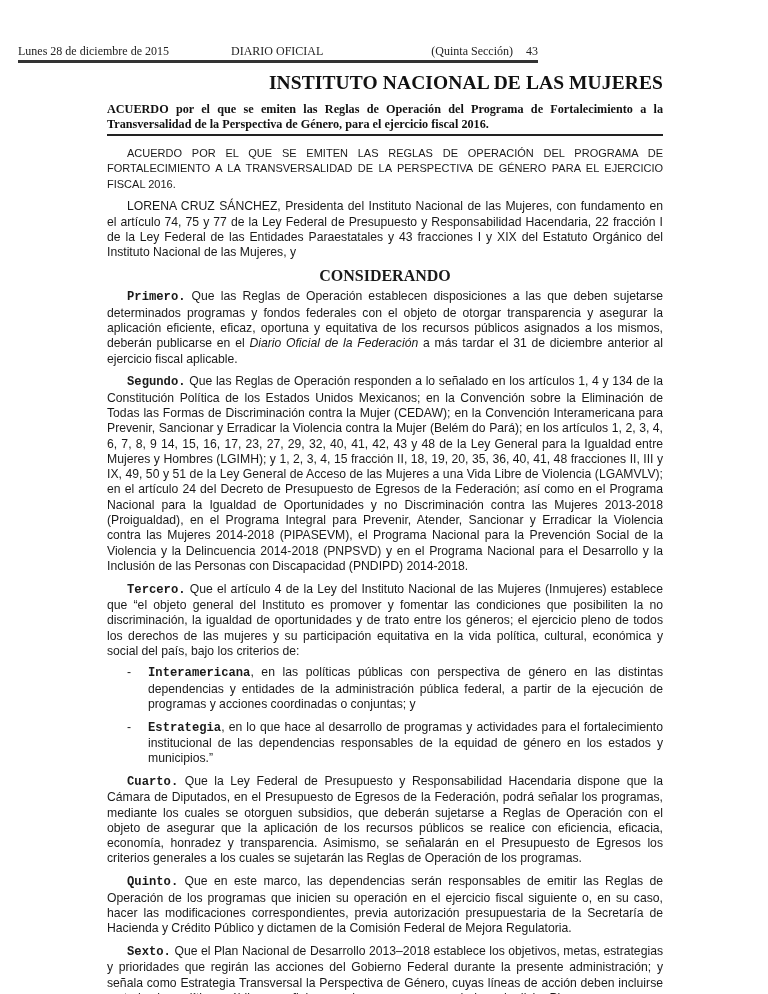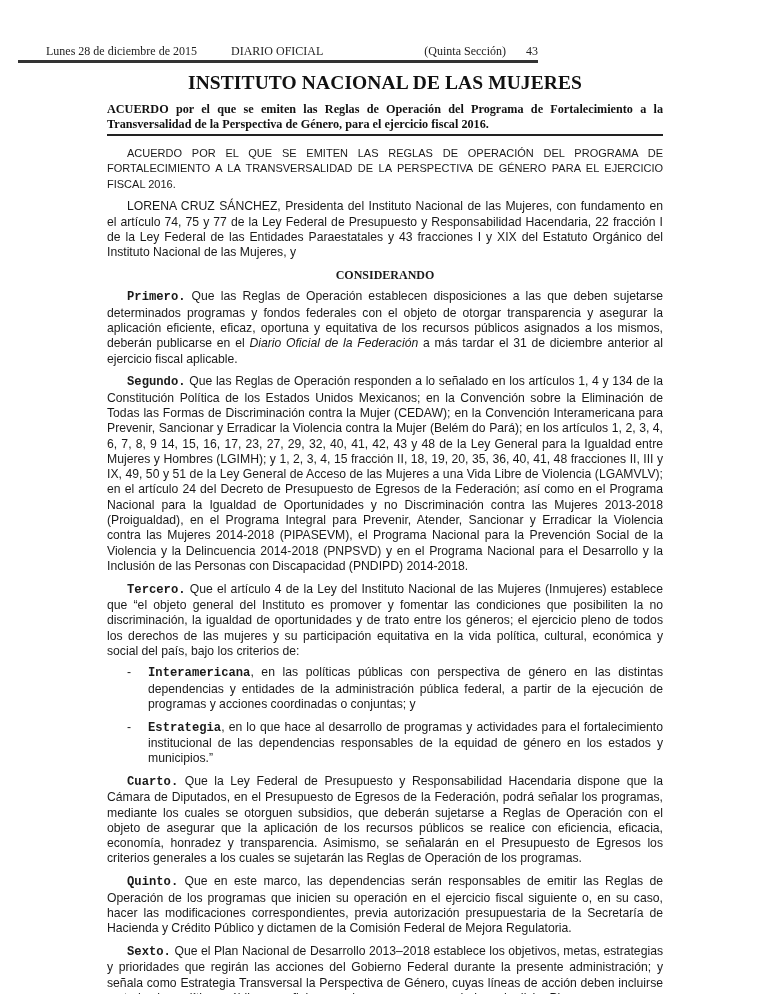--- a/index.html
+++ b/index.html
@@ -24,40 +24,40 @@
       position: absolute;
       left: 18px;
       top: 44px;
       width: 520px;
       height: 18px;
       font-family: "Liberation Serif", serif;
       font-size: 12px;
       color: #222;
     }
     .running-head span { position: absolute; top: 0; white-space: nowrap; }
-    .rh-date { left: 0; margin-left: 28px; }
+    .rh-date { left: 0; }
     .rh-title { left: 213px; }
-    .rh-section { right: 32px; margin-left: 45px; }
+    .rh-section { right: 25px; margin-left: 45px; }
     .rh-page { right: 0; }
     .rh-rule {
       position: absolute;
       left: 18px;
       top: 60px;
       width: 520px;
       height: 3px;
       border-top: 1px solid #333;
       border-bottom: 2px solid #333;
       box-sizing: border-box;
     }
     .org-title {
       position: absolute;
       left: 0;
       top: 72px;
       width: 556px;
-      text-align: center;
+      text-align: right;
       font-family: "Liberation Serif", serif;
       font-weight: bold;
       font-size: 19.5px;
       letter-spacing: 0.1px;
       color: #111;
     }
     .acuerdo-head {
       position: absolute;
       left: 0;
       top: 102px;
@@ -94,21 +94,21 @@
     }
     .body p.small-caps-para {
       font-size: 11px;
       line-height: 15.3px;
     }
     .body .considerando {
       text-align: center;
       text-indent: 0;
       font-family: "Liberation Serif", serif;
       font-weight: bold;
-      font-size: 12px;
+      font-size: 16px;
       margin: 2px 0 6px 0;
     }
     .body b { font-weight: bold; font-family: Liberation Mono, monospace; }
     .body i { font-style: italic; }
     .bullets {
       margin: 0 0 7.5px 0;
       padding: 0;
       list-style: none;
     }
     .bullets li {

